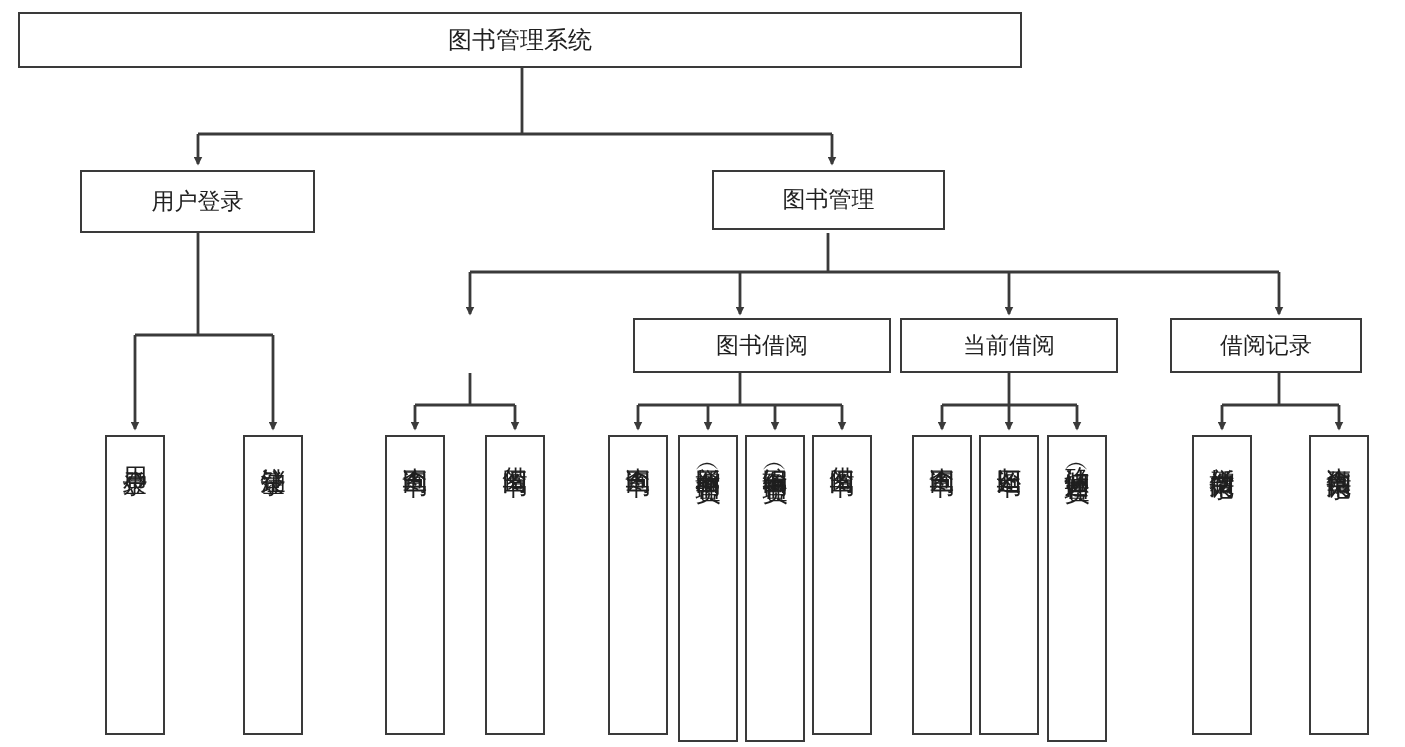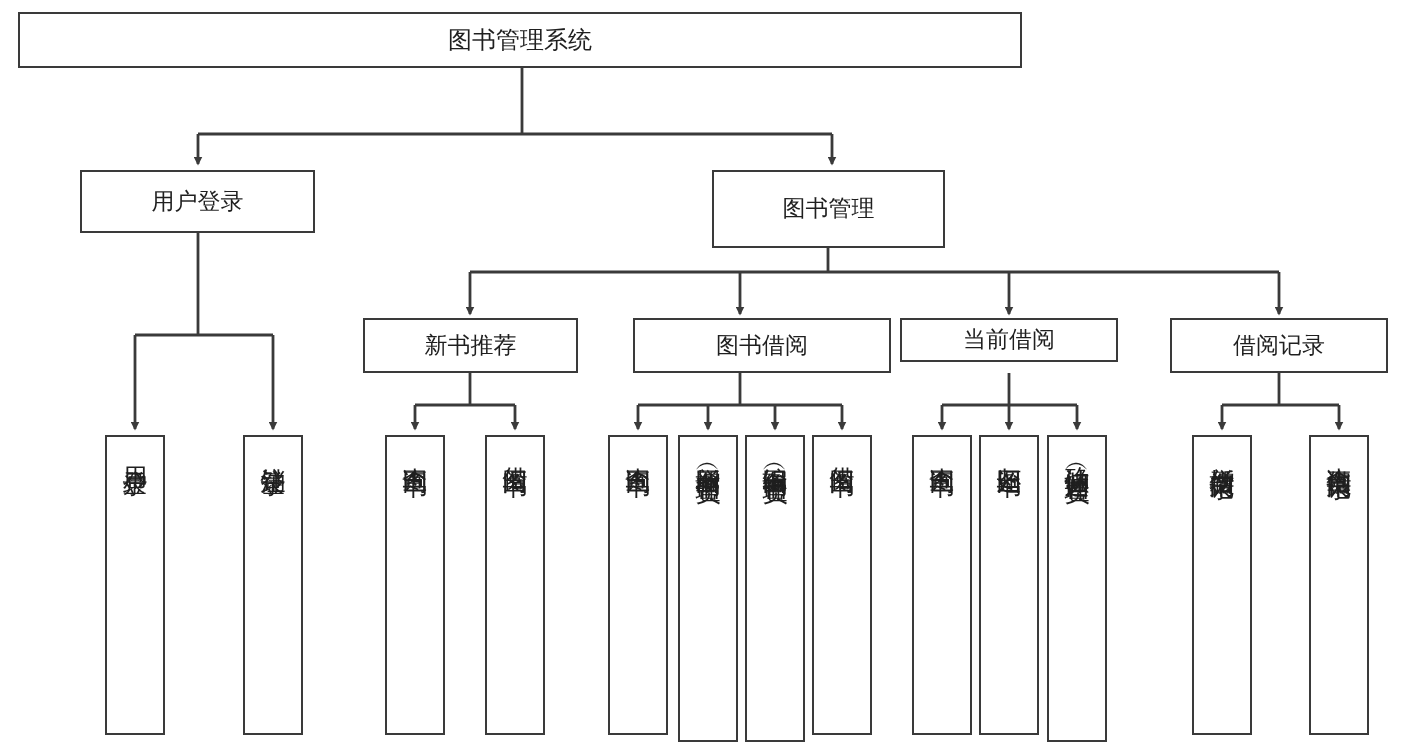--- a/index.html
+++ b/index.html
@@ -128,34 +128,31 @@
     </g>
   </svg>
 
   <div class="node root horizontal" style="left:18px; top:12px; width:1004px; height:56px;">
     <span class="node-label">图书管理系统</span>
   </div>
 
   <div class="node horizontal" style="left:80px; top:170px; width:235px; height:63px;">
     <span class="node-label">用户登录</span>
   </div>
-  <div class="node horizontal" style="left:712px; top:170px; width:233px; height:78px;">
+  <div class="node horizontal" style="left:712px; top:170px; width:233px; height:60px;">
     <span class="node-label">图书管理</span>
   </div>
 
-  <div class="node horizontal" style="left:363px; top:318px; width:215px; height:55px;">
-    <span class="node-label">新书推荐</span>
-  </div>
   <div class="node horizontal" style="left:633px; top:318px; width:258px; height:55px;">
     <span class="node-label">图书借阅</span>
   </div>
-  <div class="node horizontal" style="left:900px; top:318px; width:218px; height:44px;">
+  <div class="node horizontal" style="left:900px; top:318px; width:218px; height:55px;">
     <span class="node-label">当前借阅</span>
   </div>
-  <div class="node horizontal" style="left:1170px; top:318px; width:218px; height:55px;">
+  <div class="node horizontal" style="left:1170px; top:318px; width:192px; height:55px;">
     <span class="node-label">借阅记录</span>
   </div>
 
   <div class="node vertical" style="left:105px; top:435px; width:60px; height:300px;">
     <span class="node-label">用户登录</span>
   </div>
   <div class="node vertical" style="left:243px; top:435px; width:60px; height:300px;">
     <span class="node-label">注销登录</span>
   </div>
 

